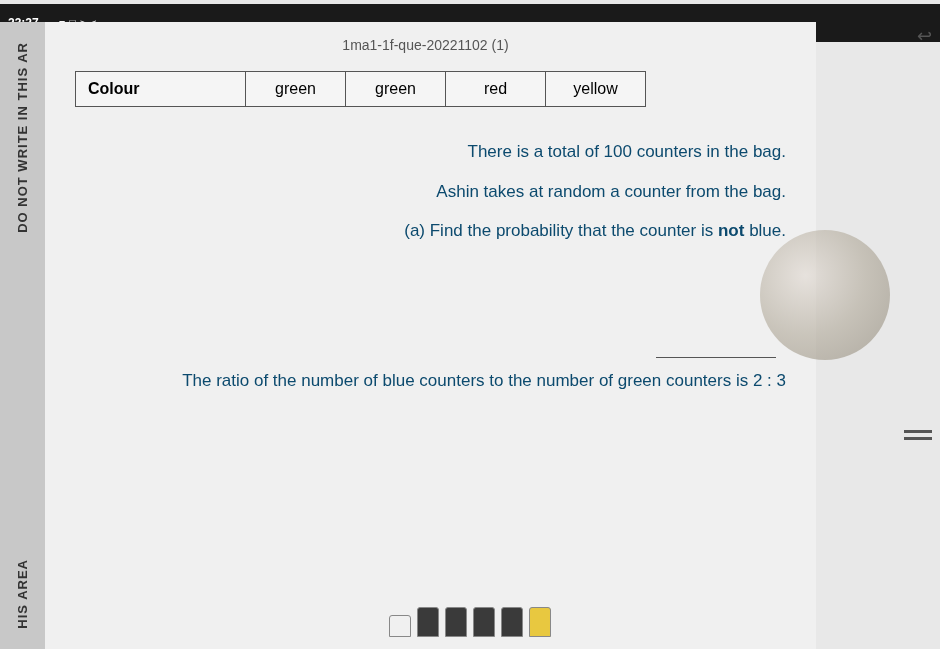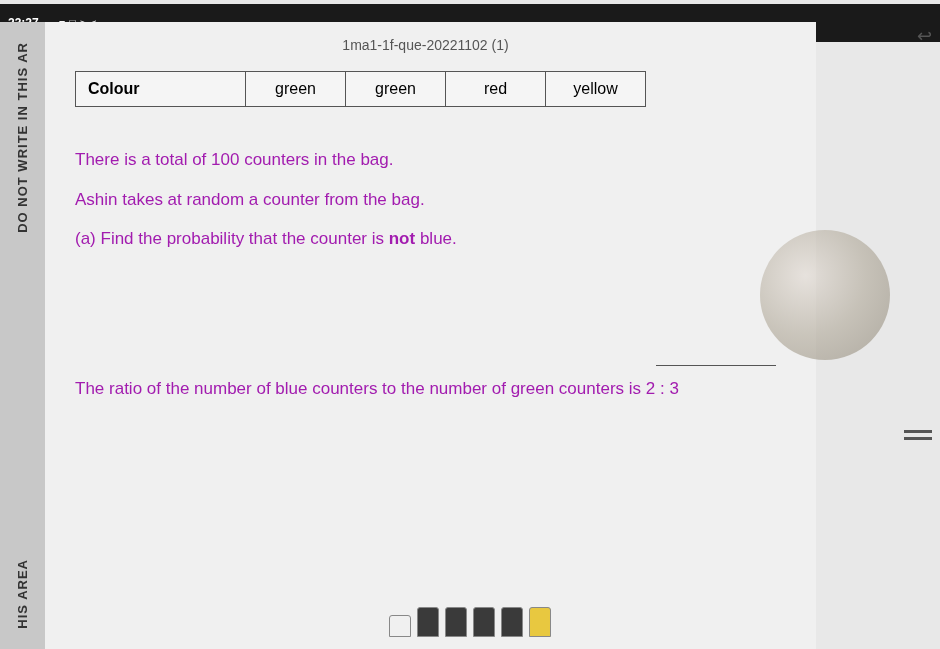--- a/index.html
+++ b/index.html
@@ -95,21 +95,21 @@
     .page-title {
       text-align: center;
       font-size: 14px;
       color: #555;
       margin-bottom: 18px;
       margin-top: -5px;
     }
 
     
     .table-container {
-      margin-bottom: 40px;
+      margin-bottom: 32px;
       margin-left: 10px;
     }
 
     table {
       border-collapse: collapse;
       width: auto;
     }
 
     table td, table th {
       border: 1.5px solid #555;
@@ -127,24 +127,25 @@
       min-width: 170px;
     }
 
     table tr:first-child td {
       font-weight: normal;
     }
 
     
     .content-text {
       font-size: 17px;
-      color: #a21caf;
+      color: #0c4a6e;
       margin-bottom: 14px;
       line-height: 1.5;
       margin-left: 10px;
+      text-align: right;
     }
 
     .content-text .bold {
       font-weight: bold;
     }
 
     
     .answer-line {
       position: absolute;
       right: 40px;

